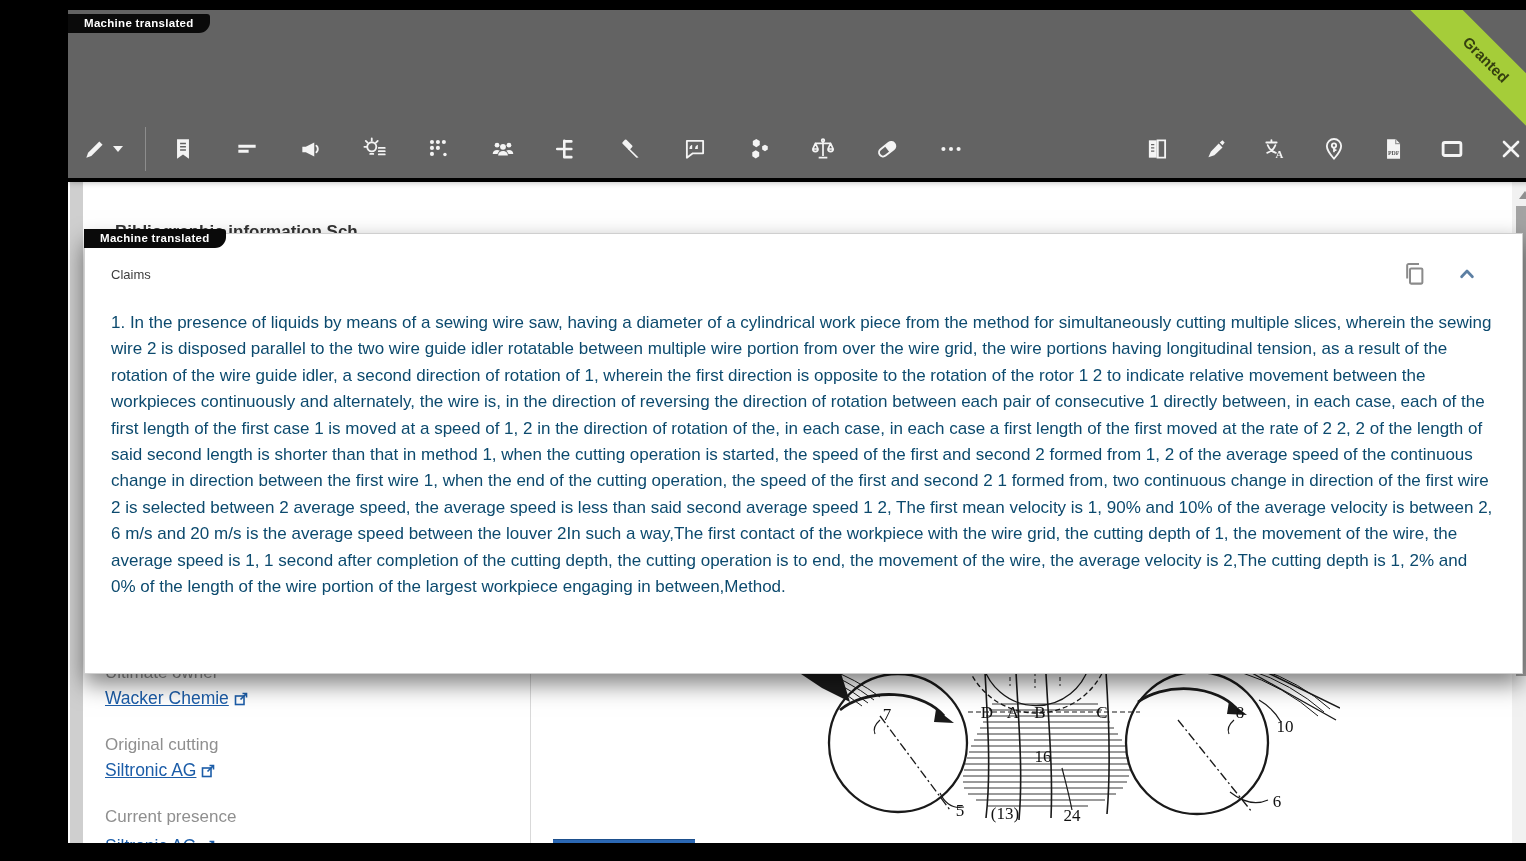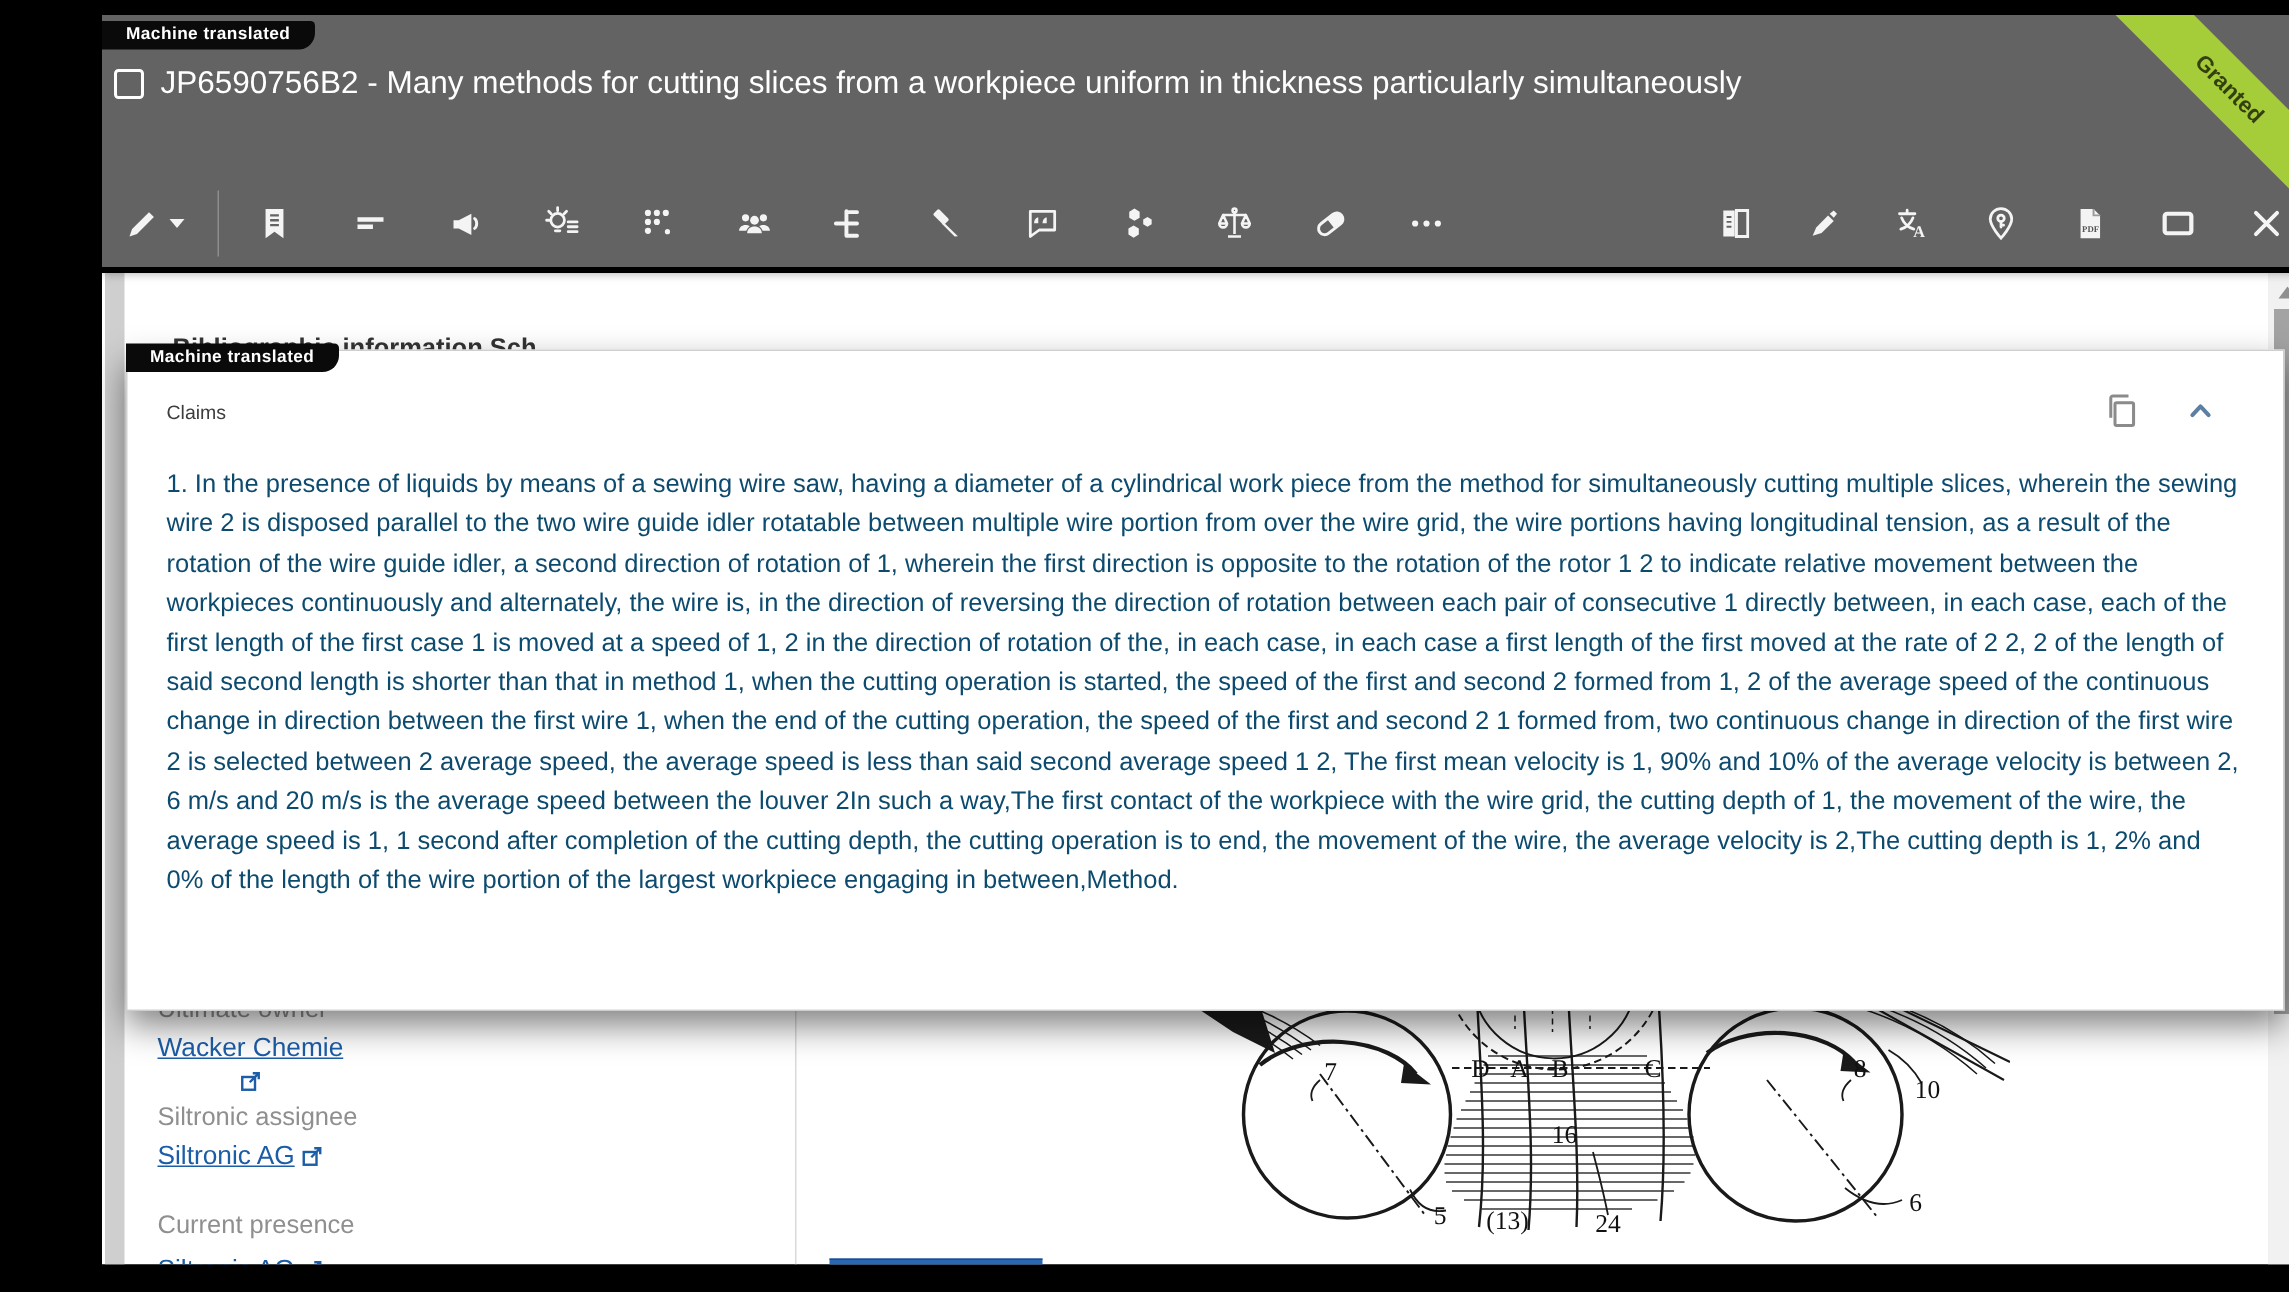--- a/index.html
+++ b/index.html
@@ -69,24 +69,20 @@
   svg text{font-family:"Liberation Serif", serif;}
 </style>
 </head>
 <body>
 
 <div class="app">
 
   <div class="header">
     <div class="mt-badge">Machine translated</div>
 
-    <div class="title-row">
-      <span class="checkbox"></span>
-      <span class="doc-title">JP6590756B2 - Many methods for cutting slices from a workpiece uniform in thickness particularly simultaneously</span>
-    </div>
 
     <div class="ribbon">
       <div class="ribbon-band">Granted</div>
     </div>
 
     <div class="toolbar">
       <div class="tb-left">
         <button class="tb-btn">
           <svg width="26" height="26" viewBox="0 0 24 24">
               <path d="M4 20l1.6-4.6L16 5l3 3L8.6 18.4 4 20z" fill="#f4f4f4"></path>
@@ -233,28 +229,28 @@
       </div>
     </div>
   </div>
 
   <div class="content">
     <div class="left-gutter"></div>
 
     <div class="clipped-heading">Bibliographic information Sch</div>
 
     <div class="meta-label" style="top:481px;">Ultimate owner</div>
-    <a class="meta-link" style="top:506px;flex-direction:column;">
+    <a class="meta-link" style="top:506px;">
       <span>Wacker Chemie</span>
       <svg class="ext-icon" width="16" height="16" viewBox="0 0 16 16" stroke="#1c5da8" stroke-width="1.6" fill="none">
           <rect x="2.5" y="5" width="8.5" height="8.5"></rect>
           <path d="M7.5 8.5L13.5 2.5M9.5 2.5h4v4"></path>
         </svg>
     </a>
-    <div class="meta-label" style="top:553px;">Siltronic assignee</div>
+    <div class="meta-label" style="top:553px;">Original cutting</div>
     <a class="meta-link" style="top:578px;">
       <span>Siltronic AG</span>
       <svg class="ext-icon" width="16" height="16" viewBox="0 0 16 16" stroke="#1c5da8" stroke-width="1.6" fill="none">
           <rect x="2.5" y="5" width="8.5" height="8.5"></rect>
           <path d="M7.5 8.5L13.5 2.5M9.5 2.5h4v4"></path>
         </svg>
     </a>
     <div class="meta-label" style="top:625px;">Current presence</div>
     <a class="meta-link" style="top:654px;">
       <span>Siltronic AG</span>

